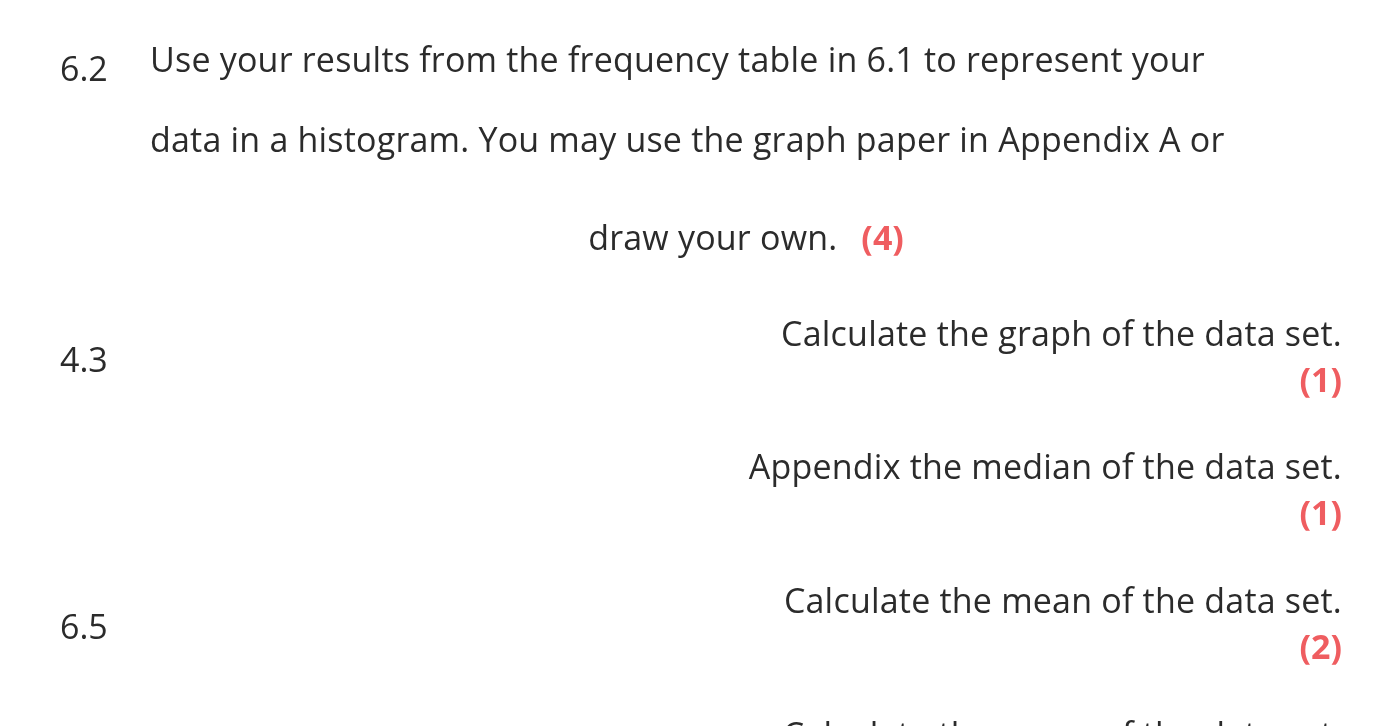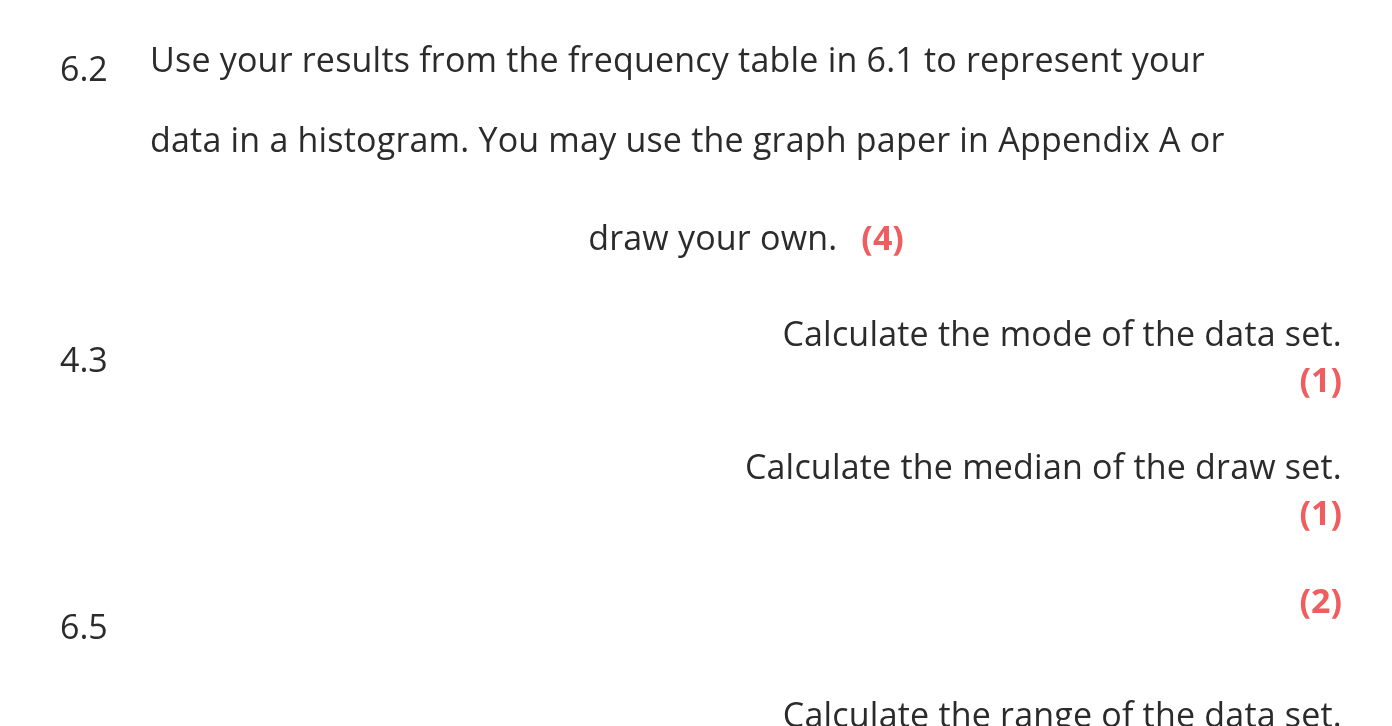--- a/index.html
+++ b/index.html
@@ -92,35 +92,36 @@
       <div class="last-line" style="margin-top:34px;">
         <span class="line-text">draw your own.</span>
         <span class="q-marks" style="padding-bottom:0;">(4)</span>
       </div>
     </div>
   </div>
 
   <div class="q-item">
     <div class="q-num">4.3</div>
     <div class="q-body q-text-row">
-      <span class="q-text-single">Calculate the mode of the data set.</span>
+      <span class="q-text-single">Calculate the graph of the data set.</span>
       <span class="q-marks" style="padding-bottom:0;">(1)</span>
     </div>
   </div>
 
   <div class="q-item">
     <div class="q-body q-text-row">
-      <span class="q-text-single">Calculate the median of the draw set.</span>
+      <span class="q-text-single">Appendix the median of the data set.</span>
       <span class="q-marks" style="padding-bottom:0;">(1)</span>
     </div>
   </div>
 
   <div class="q-item">
     <div class="q-num">6.5</div>
     <div class="q-body q-text-row">
+      <span class="q-text-single">Calculate the mean of the data set.</span>
       <span class="q-marks" style="padding-bottom:0;">(2)</span>
     </div>
   </div>
 
   <div class="q-item" style="margin-bottom:0;">
     <div class="q-num">6.6</div>
     <div class="q-body q-text-row">
       <span class="q-text-single">Calculate the range of the data set.</span>
 
     </div>

